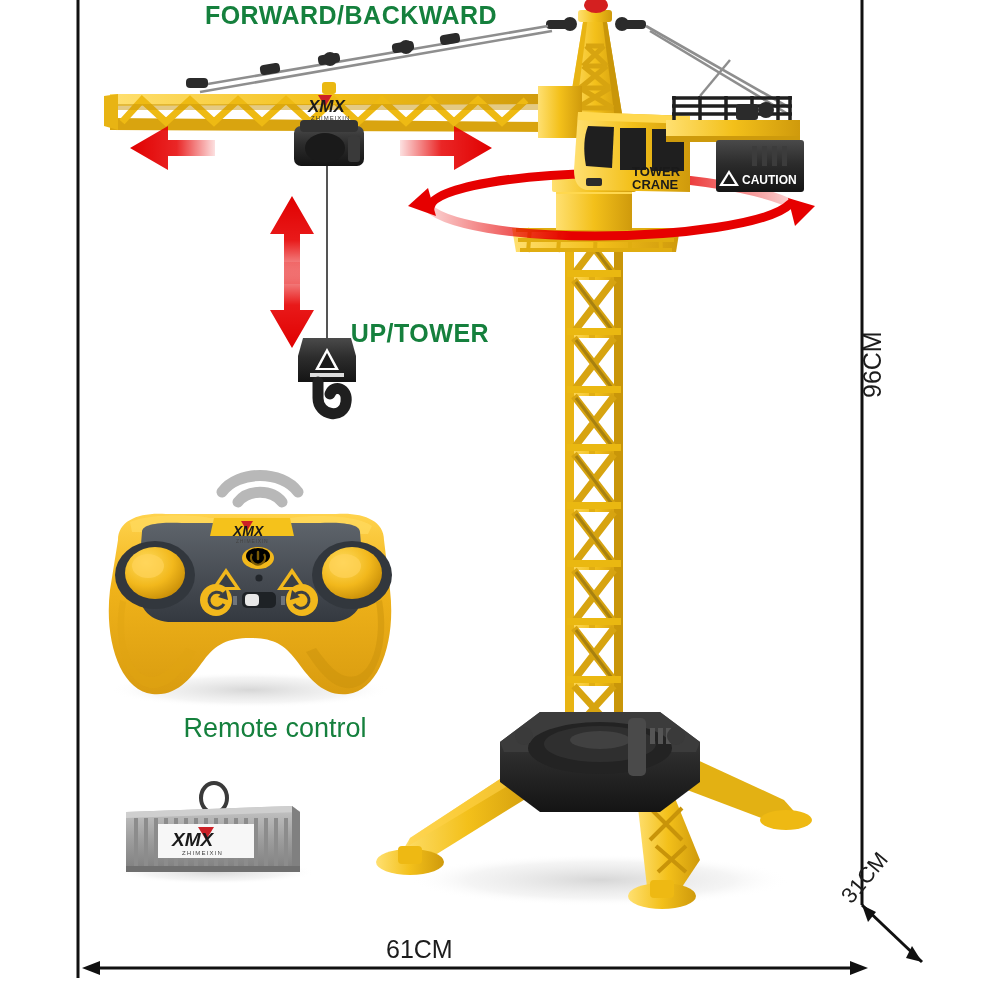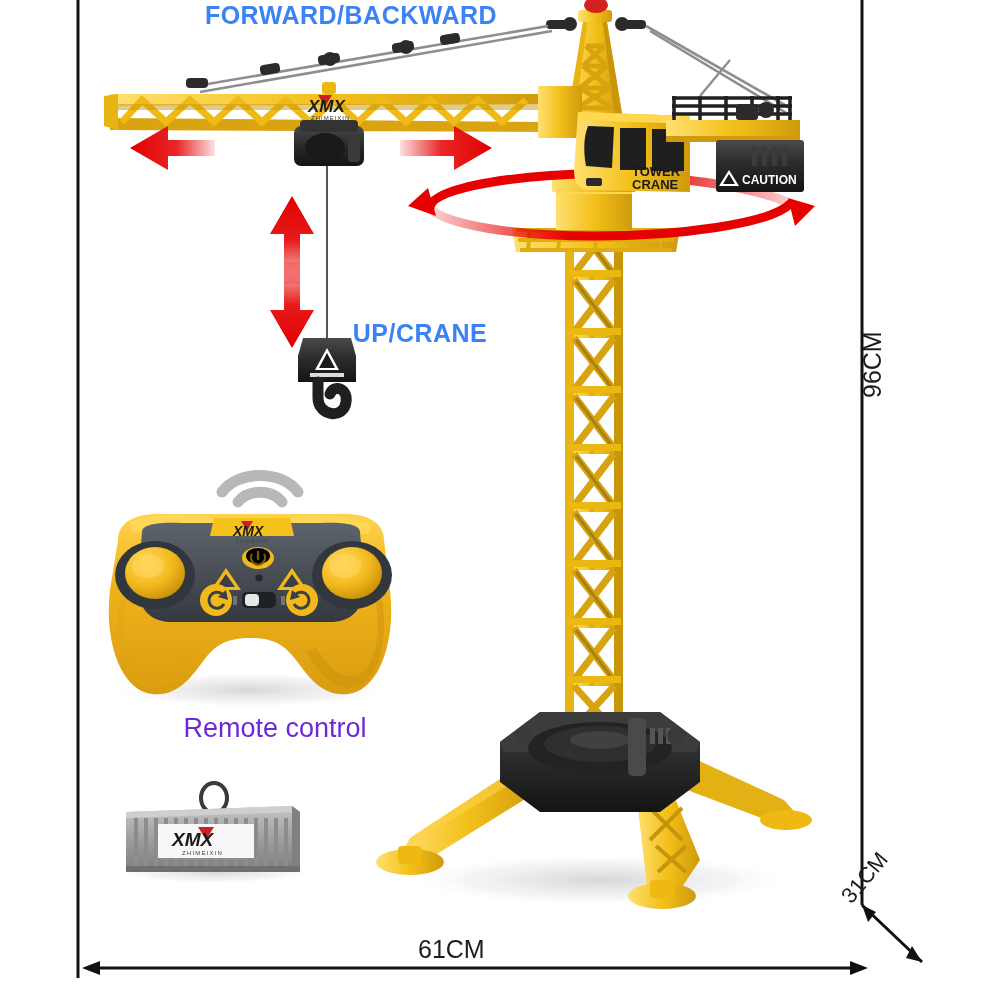--- a/index.html
+++ b/index.html
@@ -15,21 +15,21 @@
     height: 1000px;
     background: #ffffff;
     overflow: hidden;
   }
   .abs { position: absolute; }
 
   
   .callout {
     font-family: "Liberation Sans", sans-serif;
     font-weight: bold;
-    color: #3b82f6;
+    color: #15803d;
     letter-spacing: 0.5px;
     line-height: 1.22;
     text-align: center;
     white-space: pre;
   }
   #label-forward-backward {
     left: 186px; top: 0px; width: 330px;
     font-size: 25px;
   }
   #label-updown {
@@ -37,37 +37,37 @@
     font-size: 25px;
   }
   #label-rotate {
     left: 655px; top: 295px; width: 210px;
     font-size: 23px;
   }
   #label-remote {
     left: 150px; top: 712px; width: 250px;
     font-size: 27px;
     font-weight: normal;
-    color: #6d28d9;
+    color: #15803d;
     letter-spacing: 0px;
   }
 
   
   .dimtext {
     font-family: "Liberation Sans", sans-serif;
     font-size: 25px;
     color: #1c1c1c;
     white-space: nowrap;
   }
   #dim-height-text {
     left: 858px; top: 398px;
     transform: rotate(-90deg);
     transform-origin: left top;
   }
-  #dim-width-text { left: 386px; top: 935px; margin-left: 32px; }
+  #dim-width-text { left: 386px; top: 935px; }
   #dim-depth-text {
     left: 836px; top: 892px;
     font-size: 22px;
     transform: rotate(-50deg);
     transform-origin: left top;
   }
 
   svg { display: block; }
   #main-svg { position: absolute; left: 0; top: 0; }
 </style>
@@ -558,21 +558,21 @@
       <g>
         <path d="M92 968 L860 968" stroke-width="3"></path>
         <polygon points="82,968 100,961 100,975" fill="#111111" stroke="none"></polygon>
         <polygon points="868,968 850,961 850,975" fill="#111111" stroke="none"></polygon>
       </g>
     </g>
   </svg>
 
   <div class="abs callout" id="label-forward-backward">FORWARD/BACKWARD</div>
 
-  <div class="abs callout" id="label-updown">UP/CRANE</div>
+  <div class="abs callout" id="label-updown">UP/TOWER</div>
 
 
   <div class="abs callout" id="label-remote">Remote control</div>
 
   <div class="abs dimtext" id="dim-height-text">96CM</div>
 
   <div class="abs dimtext" id="dim-width-text">61CM</div>
 
   <div class="abs dimtext" id="dim-depth-text">31CM</div>
 

